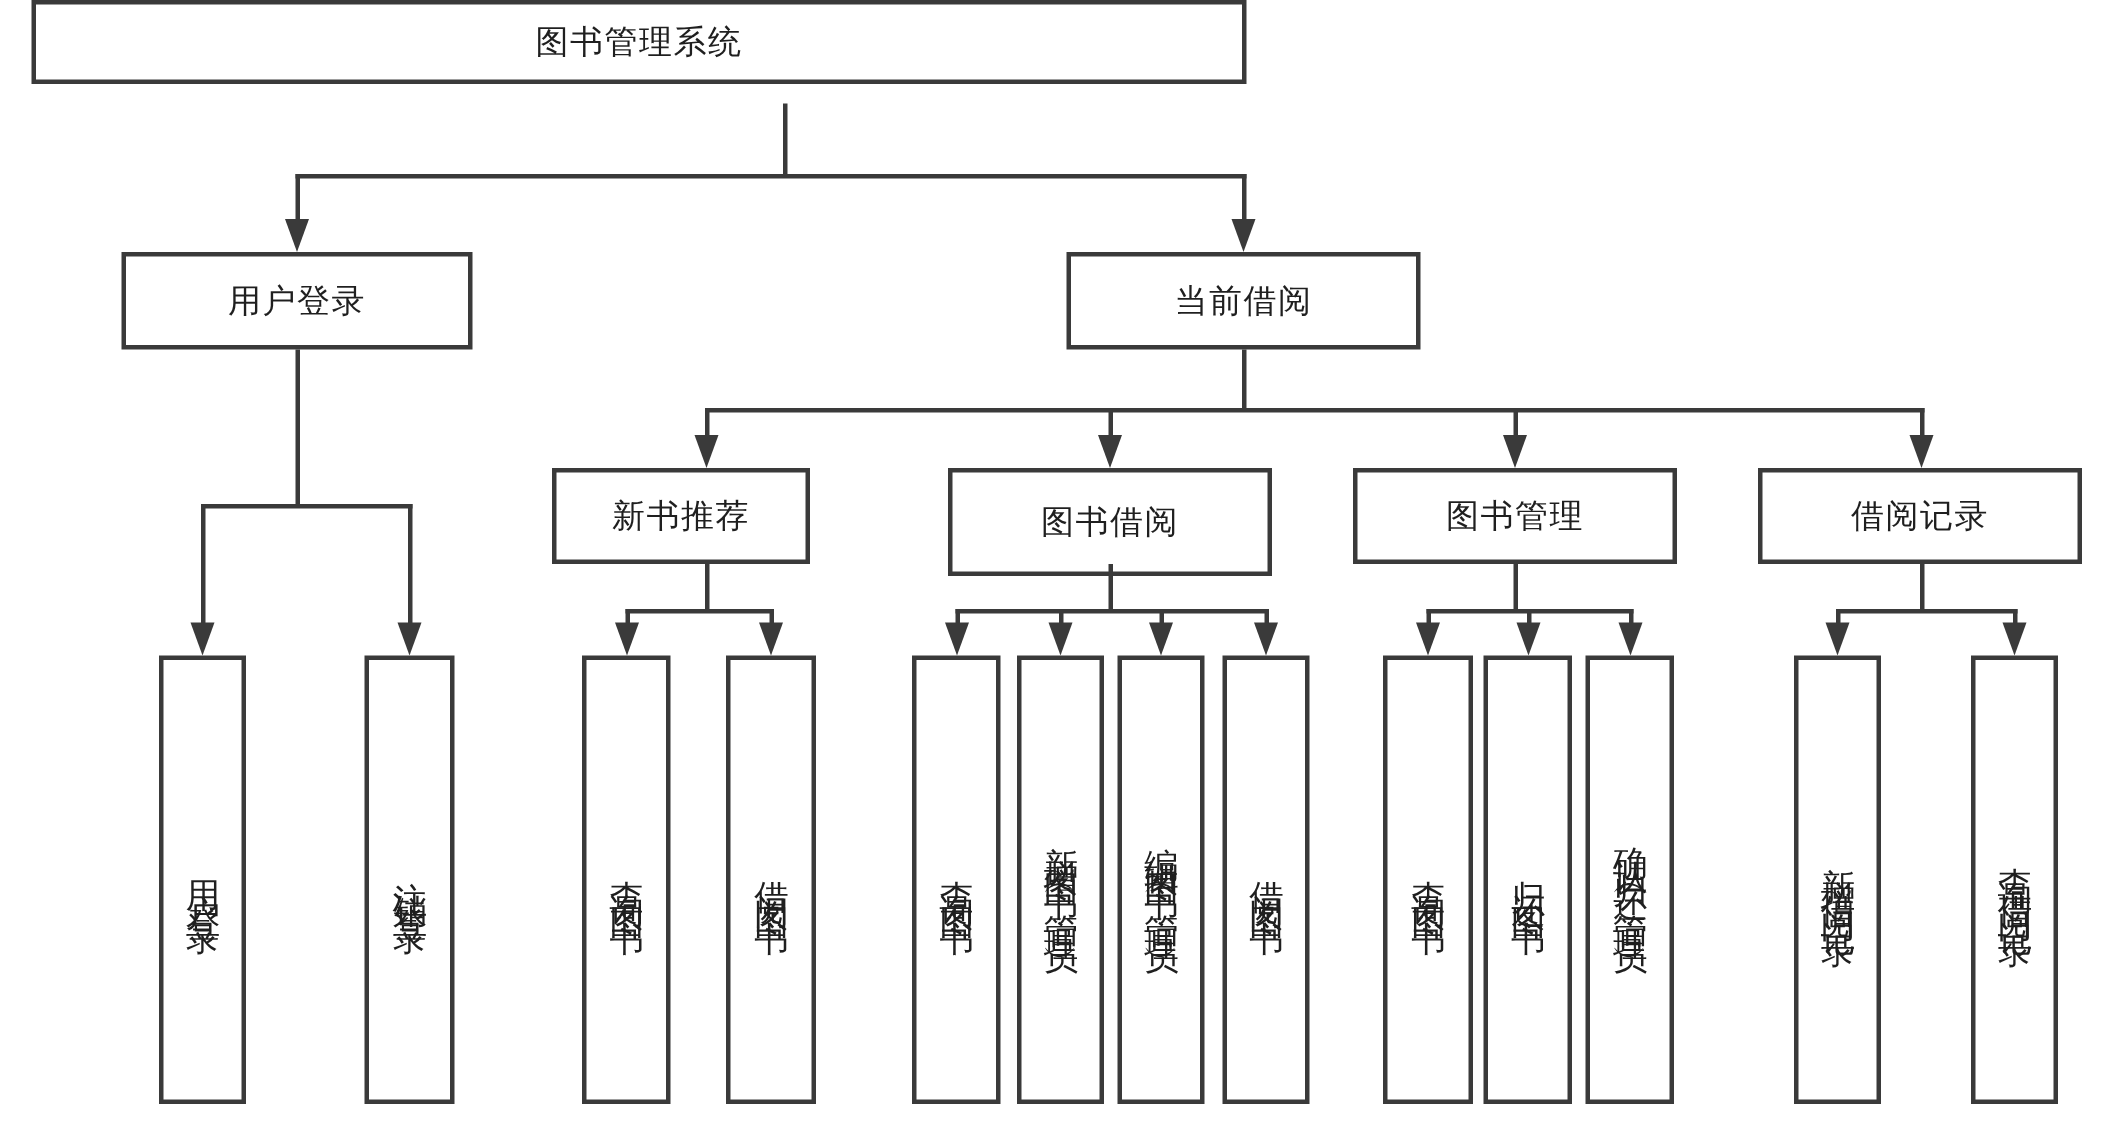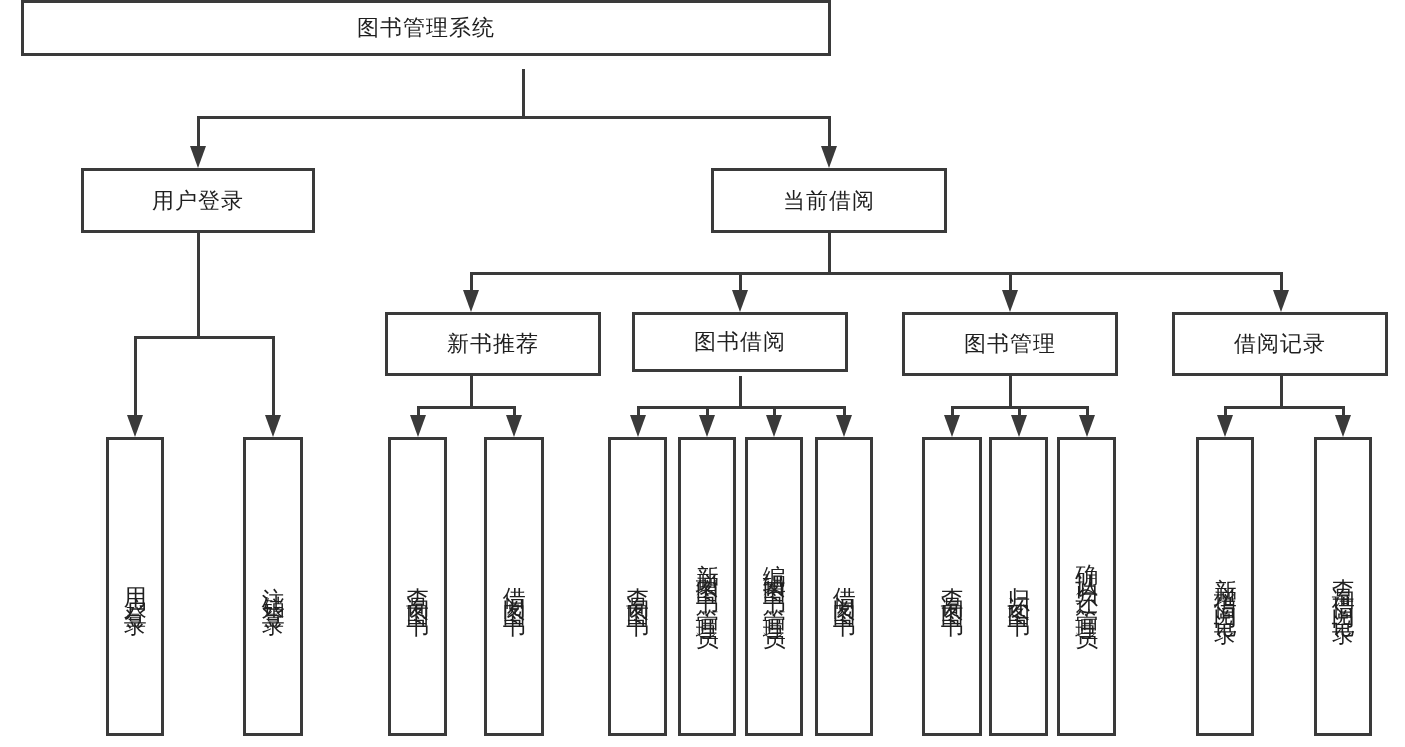--- a/index.html
+++ b/index.html
@@ -56,22 +56,22 @@
 </head>
 <body>
 
 <div class="stage">
 
   <div class="node h" style="left:21px;top:0;width:810px;height:56px">图书管理系统</div>
 
   <div class="node h" style="left:81px;top:168px;width:234px;height:65px">用户登录</div>
   <div class="node h" style="left:711px;top:168px;width:236px;height:65px">当前借阅</div>
 
-  <div class="node h" style="left:385px;top:312px;width:216px;height:64px">新书推荐</div>
-  <div class="node h" style="left:632px;top:312px;width:216px;height:60px">图书借阅</div>
+  <div class="node h" style="left:368px;top:312px;width:172px;height:64px">新书推荐</div>
+  <div class="node h" style="left:632px;top:312px;width:216px;height:72px">图书借阅</div>
   <div class="node h" style="left:902px;top:312px;width:216px;height:64px">图书管理</div>
   <div class="node h" style="left:1172px;top:312px;width:216px;height:64px">借阅记录</div>
 
   <div class="node v" style="left:106px;top:437px;width:58px;height:299px">
     <span class="vtext">用户登录</span>
   </div>
   <div class="node v" style="left:243px;top:437px;width:60px;height:299px">
     <span class="vtext">注销登录</span>
   </div>
 

